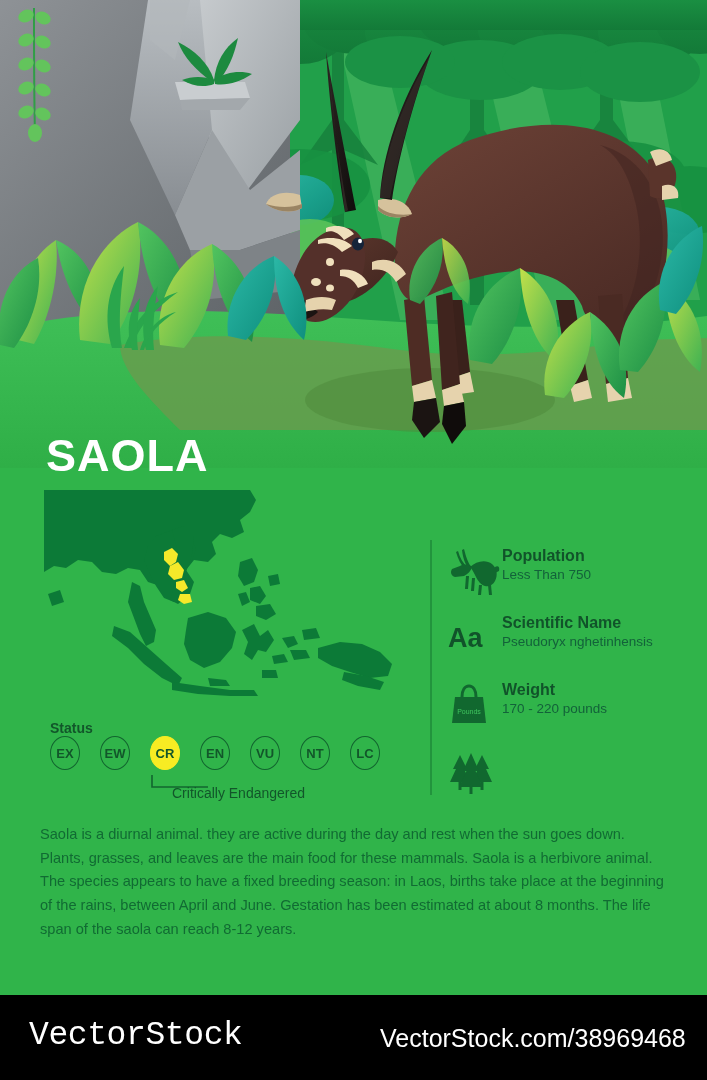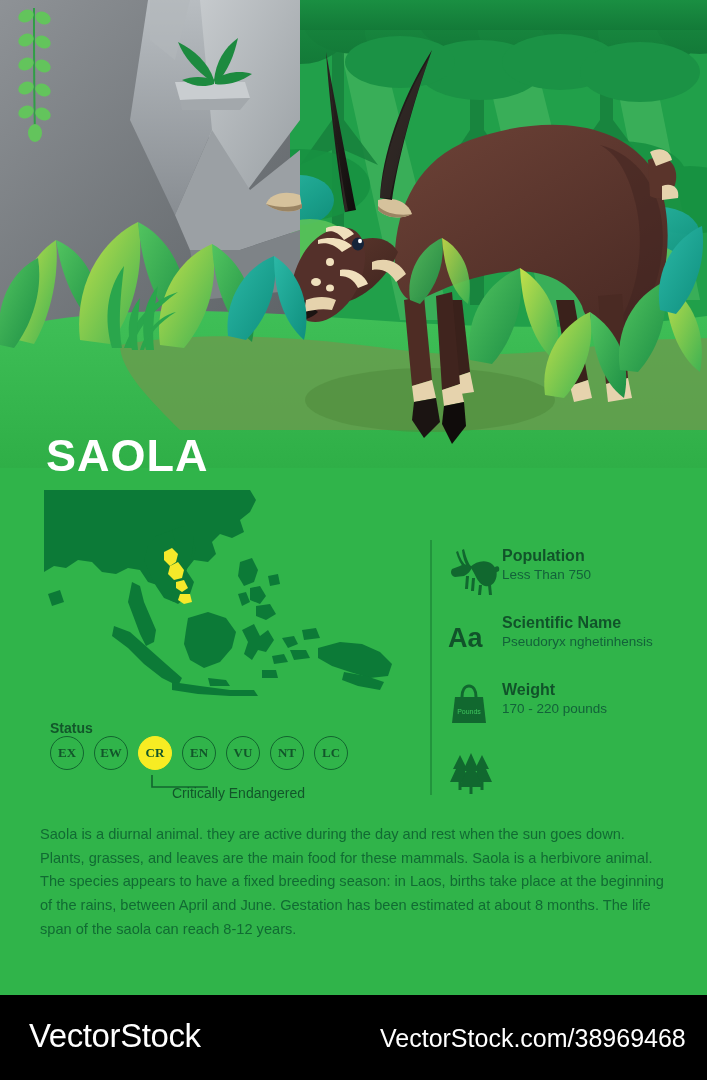--- a/index.html
+++ b/index.html
@@ -20,21 +20,21 @@
   
   #map-wrap{position:absolute;left:44px;top:22px;width:390px;height:215px;overflow:hidden;}
   #map-wrap svg{display:block;}
 
   
   #divider{position:absolute;left:430px;top:72px;width:2px;height:255px;background:#1d8a3a;opacity:.75;}
 
   
   #status-block{position:absolute;left:50px;top:252px;width:330px;}
   #status-label{color:#12562a;font-size:14px;font-weight:bold;}
-  #status-row{display:flex;gap:10px;font-family:Liberation Serif, serif;}
+  #status-row{display:flex;gap:20px;}
   .badge{width:34px;height:34px;border-radius:50%;border:1.7px solid #12652f;
          display:flex;align-items:center;justify-content:center;
          font-size:13px;font-weight:bold;color:#12562a;box-sizing:border-box;}
   .badge.active{background:#f7ec23;border-color:#f7ec23;color:#12562a;}
   #status-note{position:relative;margin-top:3px;height:34px;}
   #status-note .leader{position:absolute;left:100px;top:2px;width:60px;height:20px;}
   #status-note .caption{position:absolute;left:122px;top:12px;color:#12562a;font-size:14px;white-space:nowrap;}
 
   
   #facts{position:absolute;left:448px;top:78px;width:245px;}
@@ -46,21 +46,21 @@
   .fact .fval.italic{}
   .aa{color:#11532a;font-size:27px;font-weight:bold;line-height:1;}
 
   
   #desc{position:absolute;left:40px;top:355px;width:632px;color:#116b33;
         font-size:14.6px;line-height:1.62;}
 
   
   #watermark{position:absolute;left:0;top:995px;width:707px;height:85px;background:#000;}
   #wm-logo{position:absolute;left:29px;top:22px;color:#fff;font-size:33px;letter-spacing:-0.4px;
-           font-family:Liberation Sans, sans-serif;}
+           font-family:Liberation Mono, monospace;}
   #wm-url{position:absolute;left:380px;top:29px;color:#fff;font-size:25px;
           font-family:"Liberation Sans",sans-serif;}
 </style>
 </head>
 <body>
 
 <div id="poster">
 
   <div id="scene">
     <svg width="707" height="475" viewBox="0 0 707 475" xmlns="http://www.w3.org/2000/svg">

